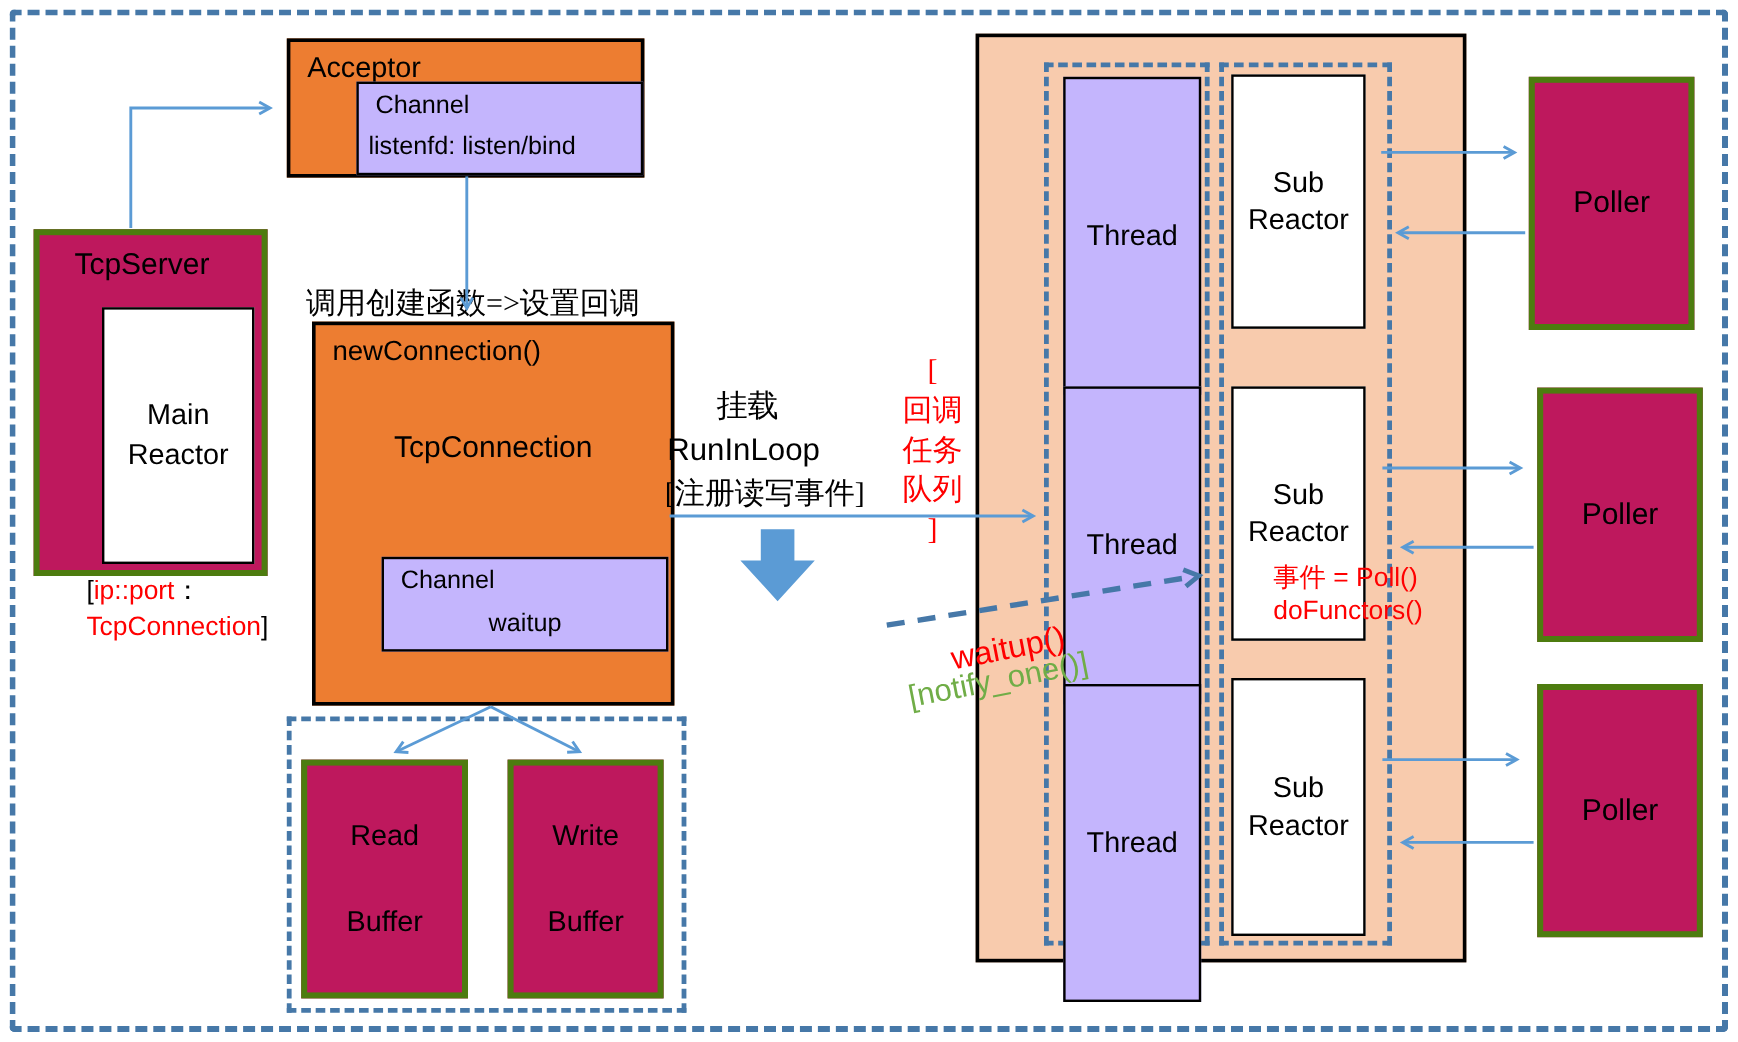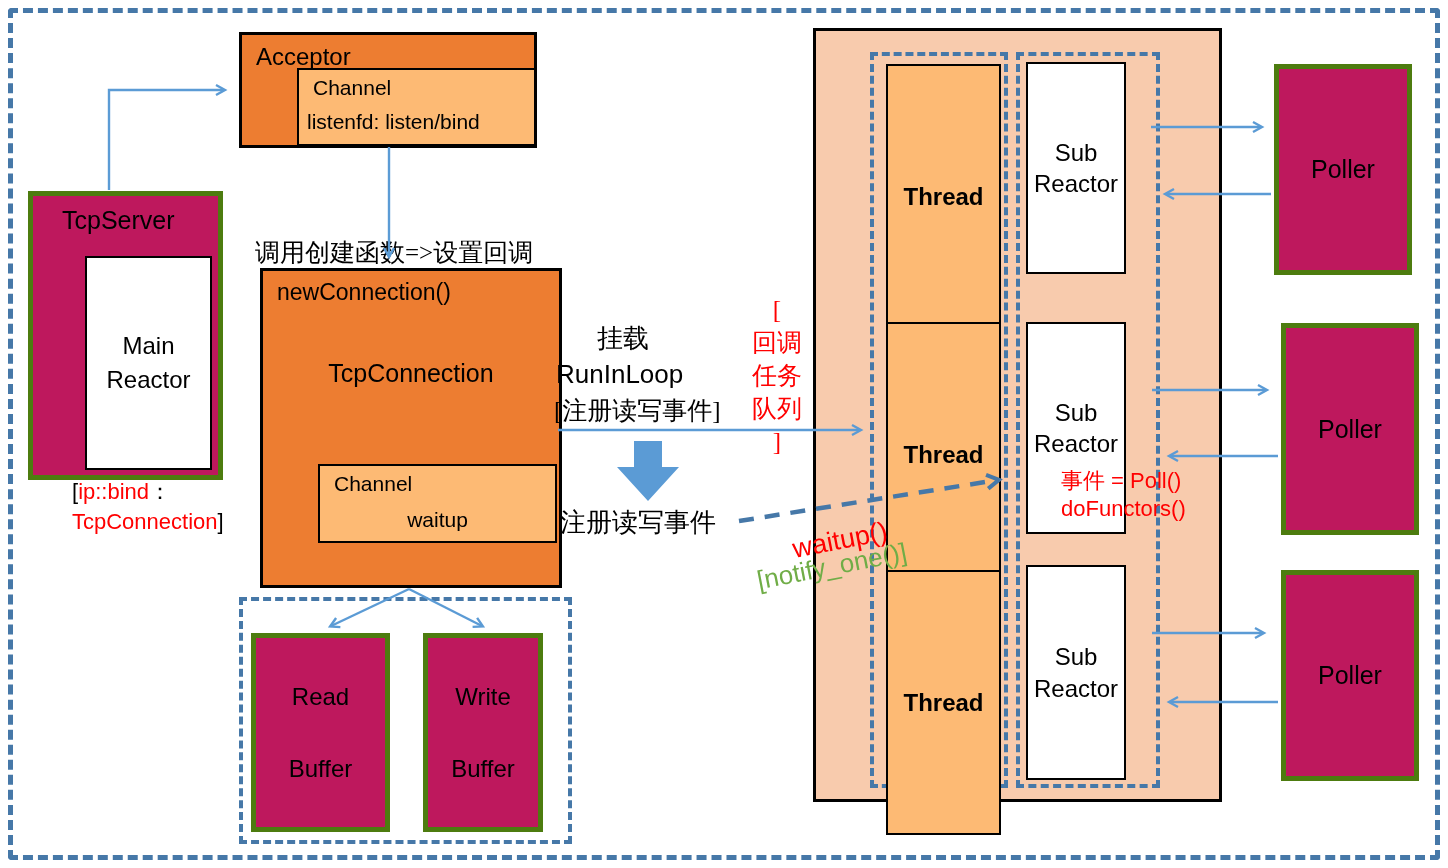--- a/index.html
+++ b/index.html
@@ -2,21 +2,21 @@
 <html><head>
 <meta charset="utf-8">
 <style>
   html,body{margin:0;padding:0;background:#ffffff;}
   .canvas{
     position:relative;width:1448px;height:868px;background:#ffffff;overflow:hidden;
     font-family:"Liberation Sans","DejaVu Sans",sans-serif;color:#000;border-radius:28px;
   }
   .box{position:absolute;box-sizing:border-box;}
   .b-orange{background:#ED7D31;border:3px solid #000;}
-  .b-blue{background:#fdba74;border:2px solid #000;}
+  .b-blue{background:#c4b5fd;border:2px solid #000;}
   .b-green{background:#be185d;border:5px solid #4d7c0f;}
   .b-white{background:#ffffff;border:2px solid #000;}
   .dashed{border:4px dashed #4678A8;background:transparent;}
   .center{display:flex;align-items:center;justify-content:center;text-align:center;}
   .lbl{position:absolute;white-space:nowrap;}
   .cjk{font-family:"Liberation Serif","DejaVu Serif",serif;}
 
   
   .outer-frame{position:absolute;left:8px;top:8px;width:1432px;height:852px;
     border:5px dashed #4678A8;box-sizing:border-box;border-radius:4px;}
@@ -39,43 +39,43 @@
   .create-note{left:255px;top:236px;font-size:25px;}
   .tcp-connection{left:260px;top:268px;width:302px;height:320px;}
   .tcpconn-header{left:14px;top:8px;font-size:23px;}
   .tcpconn-title{position:absolute;left:0;width:100%;top:88px;text-align:center;font-size:25px;}
   .tcpconn-channel{left:55px;top:193px;width:239px;height:79px;}
   .connfd-detail{position:absolute;left:0;top:42px;width:100%;text-align:center;font-size:21px;}
 
   
   .buffer-dashed{left:239px;top:597px;width:333px;height:247px;}
   .read-buffer{left:251px;top:633px;width:139px;height:199px;}
-  .write-buffer{left:423px;top:633px;width:120px;height:199px;}
+  .write-buffer{left:423px;top:633px;width:130px;height:199px;}
   .buffer-box{display:flex;flex-direction:column;align-items:center;justify-content:center;
     gap:44px;font-size:24px;}
 
   
   .mount-1{left:597px;top:321px;font-size:26px;}
   .mount-2{left:556px;top:359px;font-size:26px;}
   .mount-3{left:554px;top:394px;font-size:25px;}
   .queue-note{position:absolute;left:743px;top:293px;width:68px;text-align:center;
     font-size:25px;line-height:33px;color:#FF0000;}
   .register-note{left:560px;top:505px;font-size:26px;}
   .waitup-note{left:792px;top:525px;font-size:27px;color:#FF0000;transform:rotate(-11deg);}
   .notify-note{left:756px;top:551px;font-size:26px;color:#70AD47;transform:rotate(-11deg);}
   .sub-note{position:absolute;left:1061px;top:467px;font-size:22px;line-height:28px;
     color:#FF0000;white-space:nowrap;}
 
   
   .panel{left:813px;top:28px;width:409px;height:774px;background:#F8CBAD;border:3px solid #000;}
   .col-threads{left:54px;top:21px;width:138px;height:736px;}
   .col-subs{left:200px;top:21px;width:144px;height:736px;}
-  .thread-box{left:70px;width:115px;height:265px;font-size:24px;font-weight:bold;}
+  .thread-box{left:70px;width:115px;height:265px;font-size:24px;}
   .t-row1{top:33px;} .t-row2{top:291px;} .t-row3{top:539px;}
-  .sub-box{left:210px;width:100px;height:212px;font-size:24px;line-height:1.3;}
+  .sub-box{left:210px;width:112px;height:212px;font-size:24px;line-height:1.3;}
   .s-row1{top:31px;} .s-row2{top:291px;} .s-row3{top:534px;height:215px;}
 
   .poller{width:138px;height:211px;font-size:25px;}
   .poller-1{left:1274px;top:64px;}
   .poller-2{left:1281px;top:323px;height:212px;}
   .poller-3{left:1281px;top:570px;}
 
   .arrow-layer{position:absolute;left:0;top:0;width:1448px;height:868px;pointer-events:none;}
 </style>
 </head>
@@ -92,21 +92,21 @@
       <div class="lbl chan-detail">listenfd: listen/bind</div>
     </div>
   </div>
 
   <div class="box b-green tcp-server">
     <div class="lbl server-title">TcpServer</div>
     <div class="box b-white main-reactor center">Main Reactor</div>
   </div>
 
   <div class="server-note">
-    <span>[</span><span class="red">ip::bind</span><span>：</span><br>
+    <span>[</span><span class="red">ip::port</span><span>：</span><br>
     <span class="red">TcpConnection</span><span>]</span>
   </div>
 
   <div class="lbl cjk create-note">调用创建函数=&gt;设置回调</div>
   <div class="box b-orange tcp-connection">
     <div class="lbl tcpconn-header">newConnection()</div>
     <div class="tcpconn-title">TcpConnection</div>
     <div class="box b-blue tcpconn-channel">
       <div class="lbl chan-title">Channel</div>
       <div class="connfd-detail">waitup</div>
@@ -174,21 +174,20 @@
   <div class="lbl cjk mount-3">[注册读写事件]</div>
 
   <div class="queue-note cjk">
     <div>[</div>
     <div>回调</div>
     <div>任务</div>
     <div>队列</div>
     <div>]</div>
   </div>
 
-  <div class="lbl cjk register-note">注册读写事件</div>
 
   <div class="lbl waitup-note">waitup()</div>
   <div class="lbl notify-note">[notify_one()]</div>
 
   <div class="sub-note">
     <div>事件 = Poll()</div>
     <div>doFunctors()</div>
   </div>
 
 </div>

